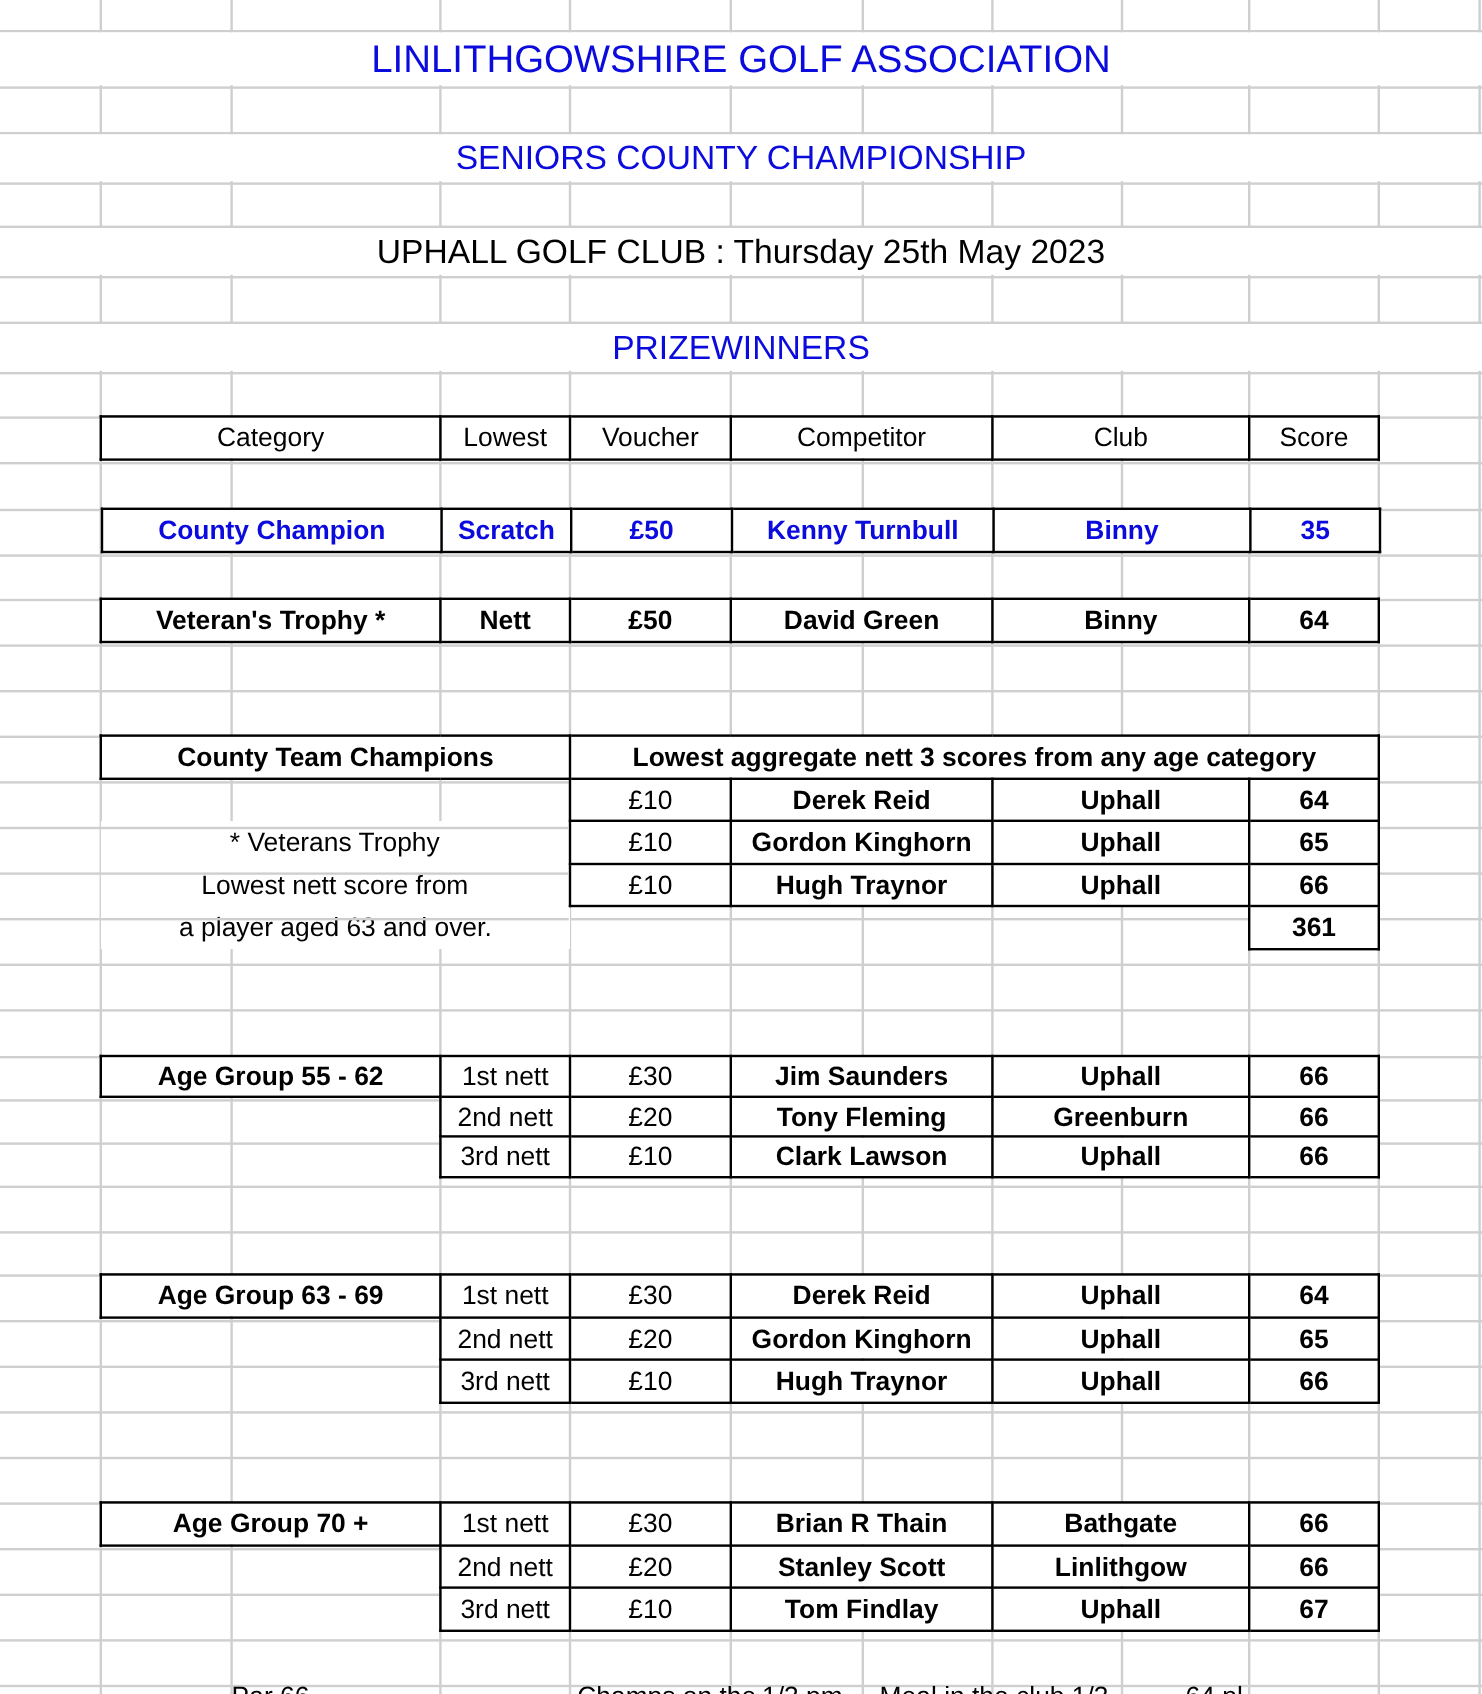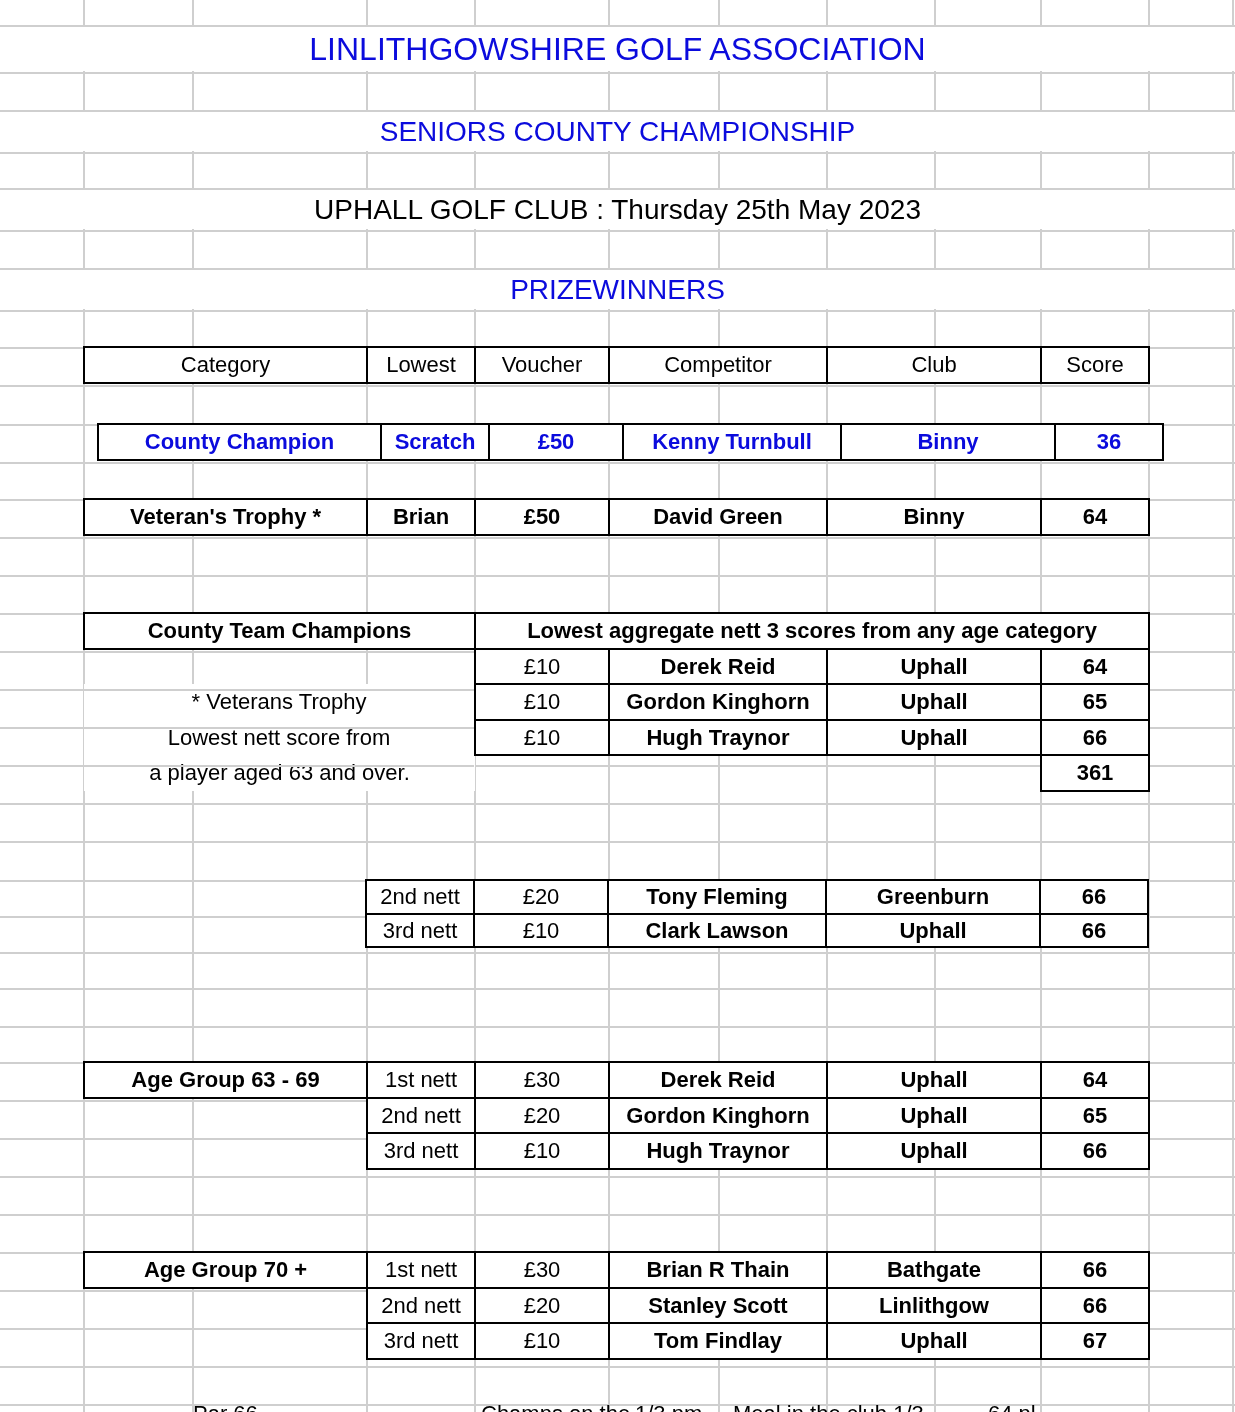--- a/index.html
+++ b/index.html
@@ -121,54 +121,54 @@
       <td>Category</td>
       <td>Lowest</td>
       <td>Voucher</td>
       <td>Competitor</td>
       <td>Club</td>
       <td>Score</td>
     </tr>
   </tbody>
     </table>
 
-  <table class="sheet" style="left:97px;top:423px;width:1065px">
+  <table class="sheet" style="left:84px;top:423px;width:1065px">
     <colgroup>
         <col style="width:283px">
         <col style="width:108px">
         <col style="width:134px">
         <col style="width:218px">
         <col style="width:214px">
         <col style="width:108px">
       </colgroup>
     <tbody>
         <tr class="b blue">
       <td class="b blue">County Champion</td>
       <td class="b blue">Scratch</td>
       <td class="b blue">£50</td>
       <td class="b blue">Kenny Turnbull</td>
       <td class="b blue">Binny</td>
-      <td class="b blue">36</td>
+      <td class="b blue">35</td>
     </tr>
   </tbody>
     </table>
 
   <table class="sheet" style="left:83px;top:498px;width:1065px">
     <colgroup>
         <col style="width:283px">
         <col style="width:108px">
         <col style="width:134px">
         <col style="width:218px">
         <col style="width:214px">
         <col style="width:108px">
       </colgroup>
     <tbody>
         <tr>
       <td class="b">Veteran's Trophy *</td>
-      <td class="b">Brian</td>
+      <td class="b">Nett</td>
       <td class="b">£50</td>
       <td class="b">David Green</td>
       <td class="b">Binny</td>
       <td class="b">64</td>
     </tr>
   </tbody>
     </table>
 
   <table class="sheet" style="left:83px;top:612px;width:1065px">
     <colgroup>
@@ -222,20 +222,28 @@
   <table class="sheet rh36" style="left:83px;top:879px;width:1065px">
     <colgroup>
         <col style="width:283px">
         <col style="width:108px">
         <col style="width:134px">
         <col style="width:218px">
         <col style="width:214px">
         <col style="width:108px">
       </colgroup>
     <tbody>
+        <tr>
+      <td class="b">Age Group 55 - 62</td>
+      <td>1st nett</td>
+      <td>£30</td>
+      <td class="b">Jim Saunders</td>
+      <td class="b">Uphall</td>
+      <td class="b">66</td>
+    </tr>
     <tr>
       <td class="nb"></td>
       <td>2nd nett</td>
       <td>£20</td>
       <td class="b">Tony Fleming</td>
       <td class="b">Greenburn</td>
       <td class="b">66</td>
     </tr>
     <tr>
       <td class="nb"></td>

